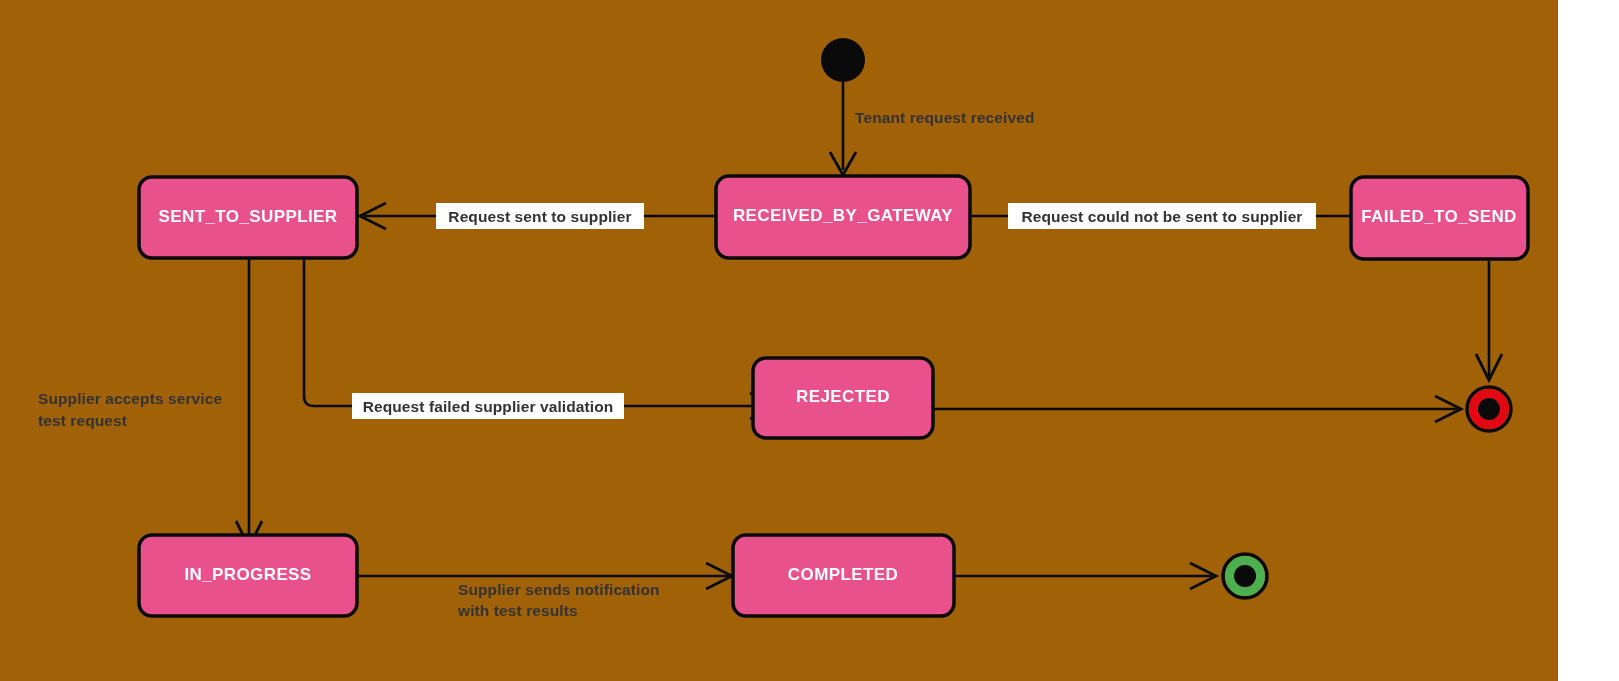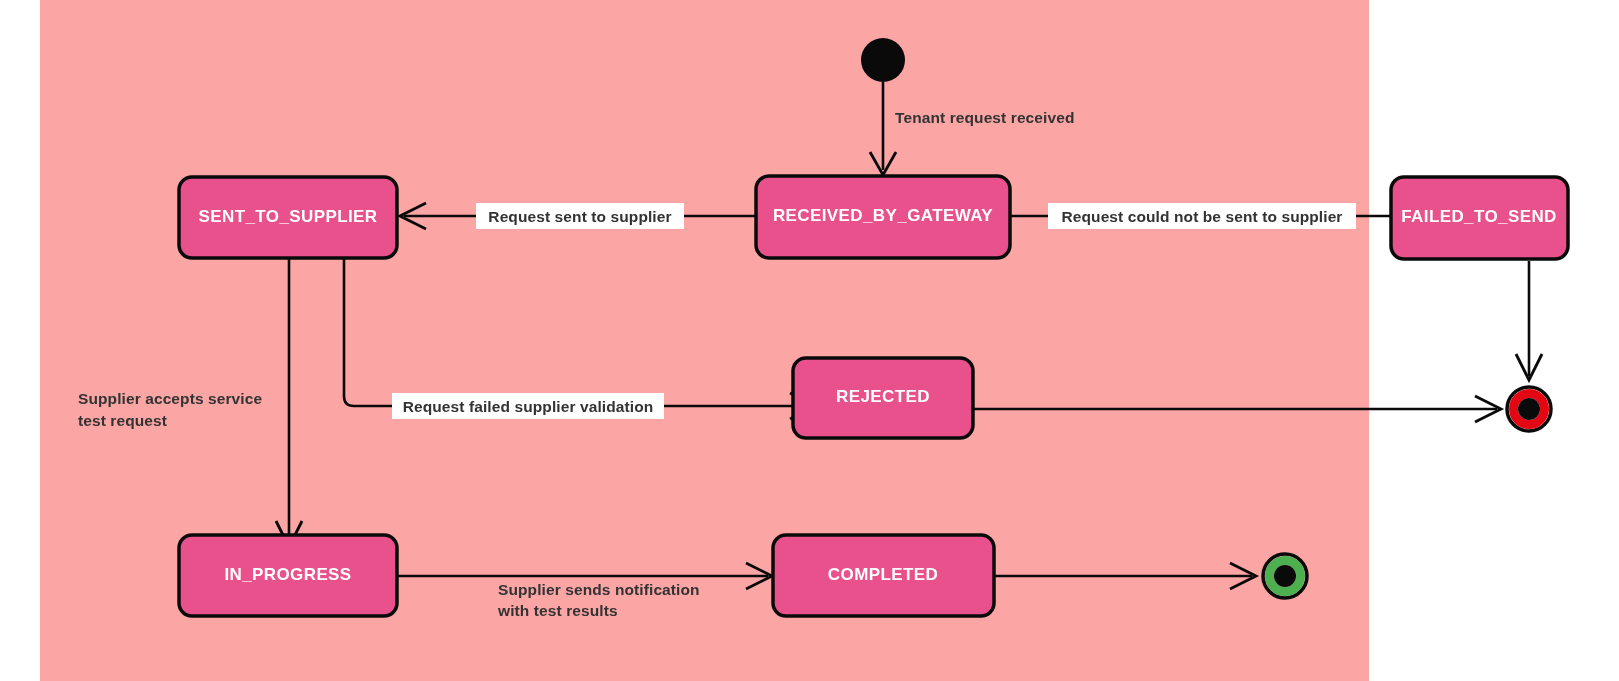--- a/index.html
+++ b/index.html
@@ -8,24 +8,23 @@
     background: #ffffff;
   }
   body {
     width: 1619px;
     height: 681px;
     overflow: hidden;
     font-family: "Liberation Sans", sans-serif;
   }
   #diagram-root {
     position: relative;
-    width: 1329px;
+    width: 1558px;
     height: 681px;
-    background: #fca5a5;
-    margin-left: 40px;
+    background: #a16207;
   }
   svg#state-diagram {
     display: block;
     width: 1619px;
     height: 681px;
   }
   .state-box-rect {
     fill: #e8518b;
     stroke: #0a0a0a;
     stroke-width: 3.5;

